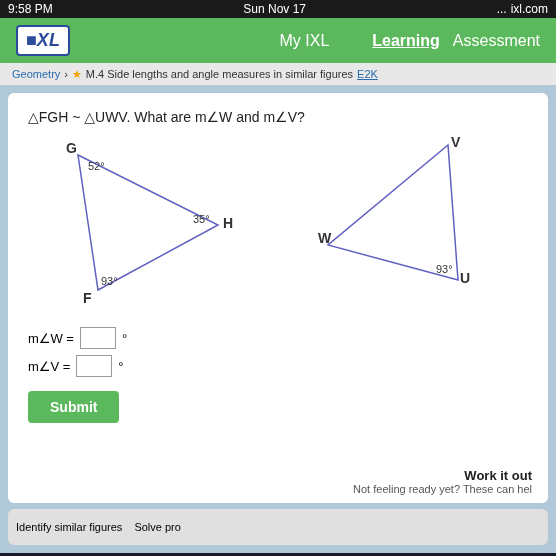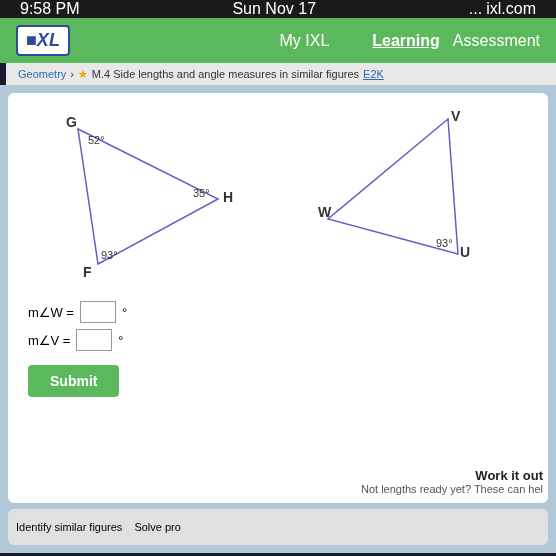--- a/index.html
+++ b/index.html
@@ -11,22 +11,22 @@
       background: #1a1a2e;
     }
 
     
     .status-bar {
       background: #1a1a1a;
       color: white;
       display: flex;
       justify-content: space-between;
       align-items: center;
-      padding: 2px 20px;
-      font-size: 16px;
+      padding: 2px 8px;
+      font-size: 12px;
       height: 18px;
     }
     .status-right {
       display: flex;
       align-items: center;
       gap: 4px;
     }
 
     
     .navbar {
@@ -66,21 +66,20 @@
     
     .breadcrumb {
       background: #e8e8e8;
       padding: 4px 12px;
       font-size: 11px;
       color: #333;
       display: flex;
       align-items: center;
       gap: 4px;
       height: 22px;
-      margin-left: 6px;
     }
     .breadcrumb a { color: #2b6cb0; text-decoration: none; }
     .breadcrumb .star { color: #f0a500; }
 
     
     .main-bg {
       background: #b0c8d8;
       padding: 8px;
       height: calc(556px - 18px - 48px - 22px);
       display: flex;
@@ -214,20 +213,21 @@
   <span class="star">★</span>
   <span>M.4 Side lengths and angle measures in similar figures</span>
   <span style="color:#2b6cb0;text-decoration:underline;">E2K</span>
 </div>
 
 <div class="main-bg">
 
   <div class="content-card">
 
     
+    <div class="problem-title">△FGH ~ △UWV. What are m∠W and m∠V?</div>
 
     
     <div class="triangles-area">
 
       <svg class="triangle-svg-left" viewBox="0 0 240 180">
 
         <polygon points="50,20 190,90 70,155" fill="none" stroke="#6060c0" stroke-width="1.5"></polygon>
 
         <text x="38" y="18" font-size="14" font-weight="bold">G</text>
         <text x="60" y="35" font-size="11">52°</text>
@@ -260,23 +260,23 @@
         <span>m∠V =</span>
         <input class="angle-input" type="text" style="">
         <span class="degree-symbol">°</span>
       </div>
     </div>
 
     
     <button class="submit-btn">Submit</button>
 
     
-    <div class="work-it-out" style="position:absolute; bottom:8px; right:5px;">
+    <div class="work-it-out" style="position:absolute; bottom:8px; right:16px;">
       <div class="title">Work it out</div>
-      <div class="subtitle">Not lengths ready yet? These can hel</div>
+      <div class="subtitle">Not feeling ready yet? These can hel</div>
     </div>
 
   </div>
 
   <div class="bottom-tools">
     <span>Identify similar figures</span>
     <span>Solve pro</span>
   </div>
 
 </div>

